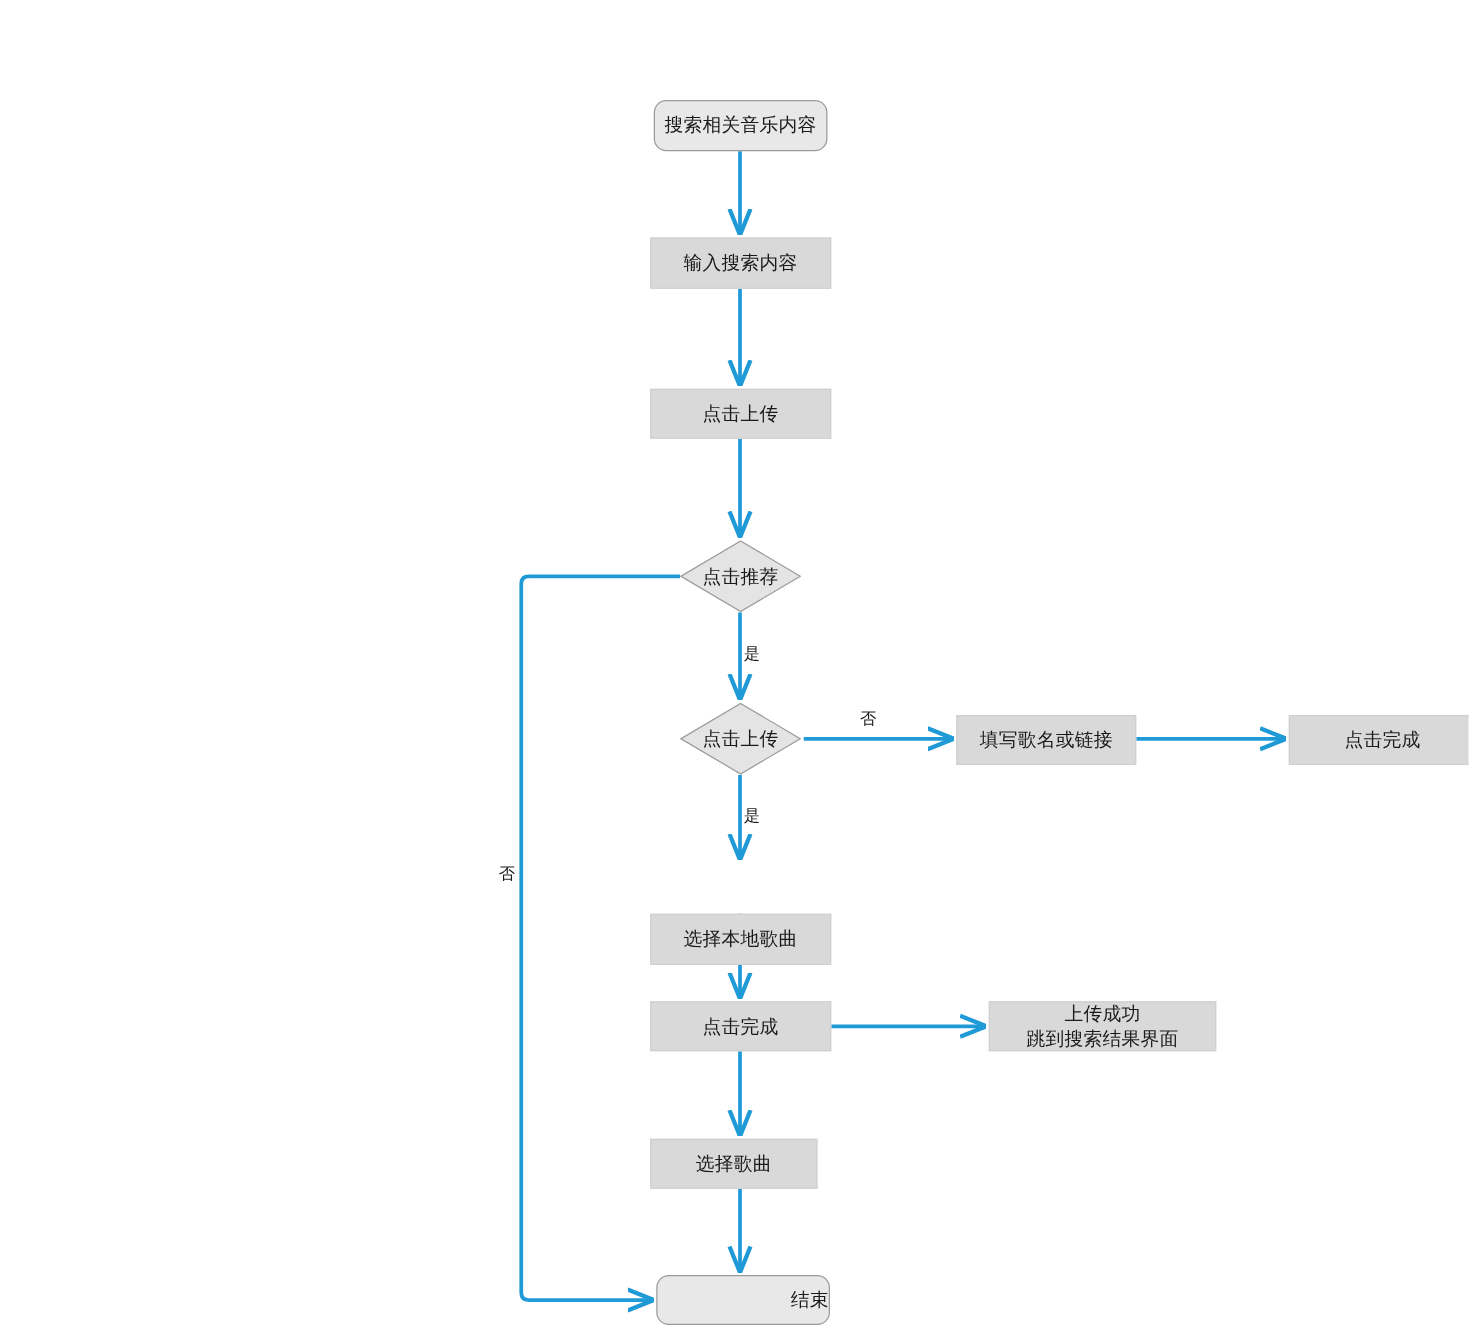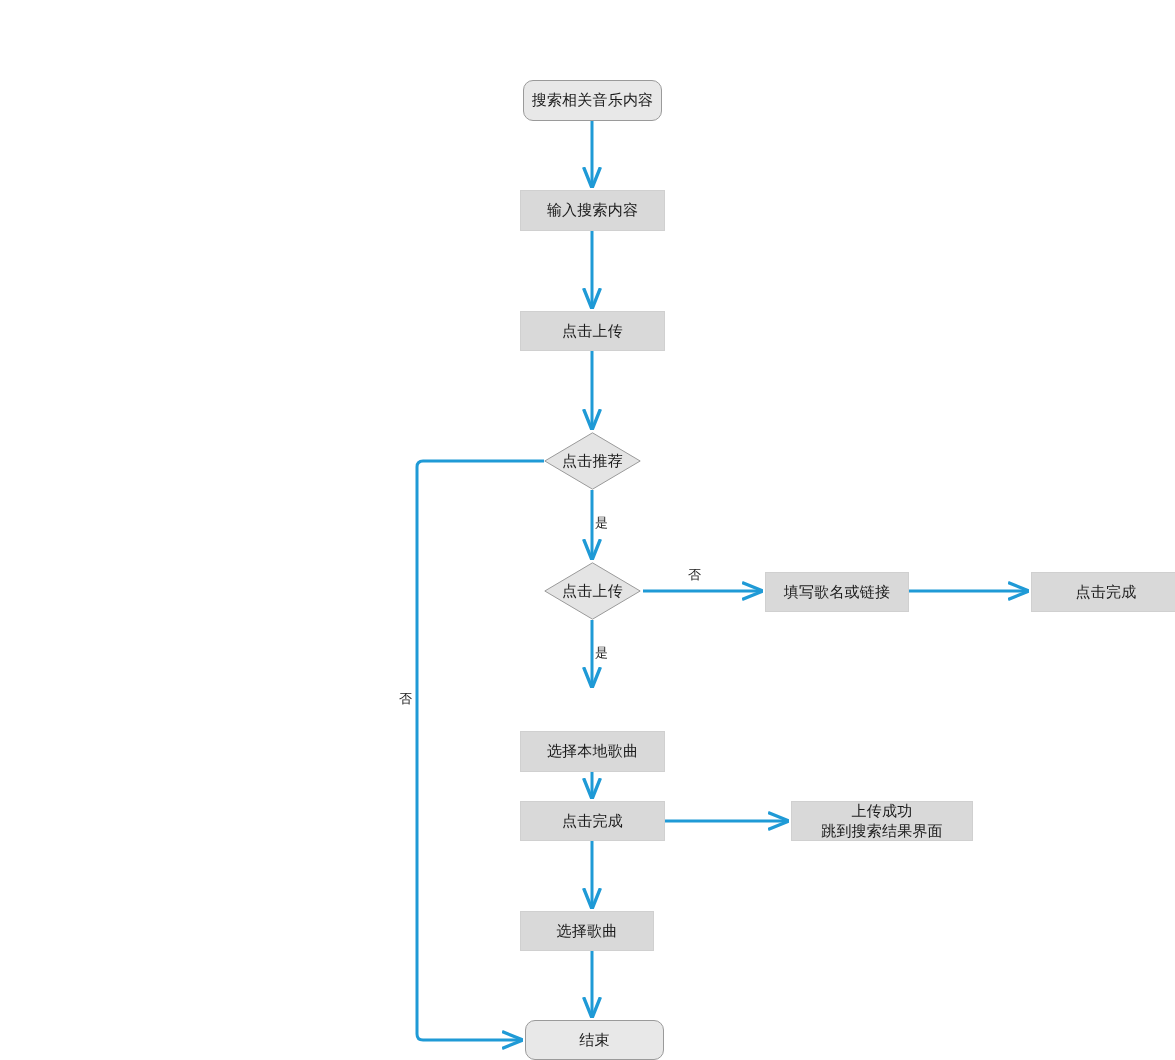--- a/index.html
+++ b/index.html
@@ -140,21 +140,21 @@
 
   <div class="node process" style="left:791px;top:801px;width:182px;height:40px;align-items:center;">
     <span>上传成功
 跳到搜索结果界面</span>
   </div>
 
   <div class="node process" style="left:520px;top:911px;width:134px;height:40px;">
     <span>选择歌曲</span>
   </div>
 
-  <div class="node terminal" style="left:525px;top:1020px;width:139px;height:40px;">
+  <div class="node terminal" style="left:525px;top:1020px;width:139px;height:40px;justify-content:flex-end;">
     <span>结束</span>
   </div>
 
   <div class="edge-label" style="left:595px;top:514px;">
     <span>是</span>
   </div>
   <div class="edge-label" style="left:399px;top:690px;">
     <span>否</span>
   </div>
   <div class="edge-label" style="left:595px;top:644px;">

